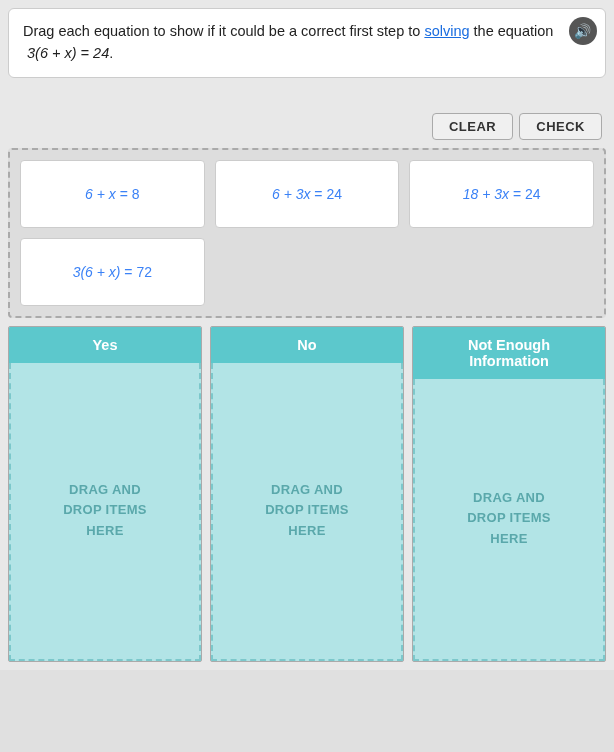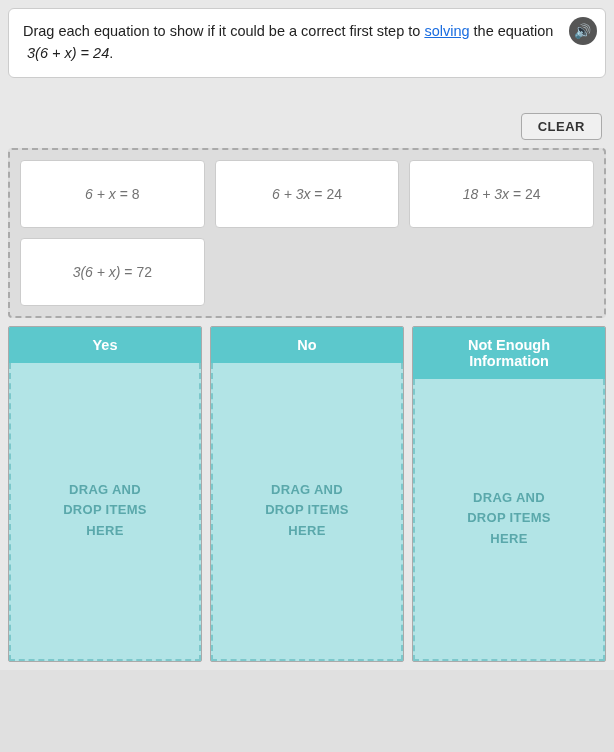--- a/index.html
+++ b/index.html
@@ -92,21 +92,21 @@
 
     .equation-card {
       background: white;
       border: 1px solid #ccc;
       border-radius: 4px;
       padding: 14px 10px;
       display: flex;
       align-items: center;
       justify-content: center;
       font-size: 14px;
-      color: #737373;
+      color: #3b82f6;
       cursor: grab;
       min-height: 68px;
       text-align: center;
     }
 
     
     .drop-zones-container {
       display: grid;
       grid-template-columns: repeat(3, 1fr);
       gap: 8px;
@@ -162,20 +162,21 @@
       <span class="underline-link">solving</span>
       the equation &nbsp;<em>3(6 + x) = 24</em>.
     </span>
     <div class="sound-btn">
       <span>🔊</span>
     </div>
   </div>
 
   <div class="toolbar">
     <button class="btn-clear">CLEAR</button>
+    <button class="btn-check">CHECK</button>
   </div>
 
   <div class="equations-area">
     <div class="equation-card" draggable="true">
       <span><em>6 + x</em> = 8</span>
     </div>
     <div class="equation-card" draggable="true">
       <span><em>6 + 3x</em> = 24</span>
     </div>
     <div class="equation-card" draggable="true">

